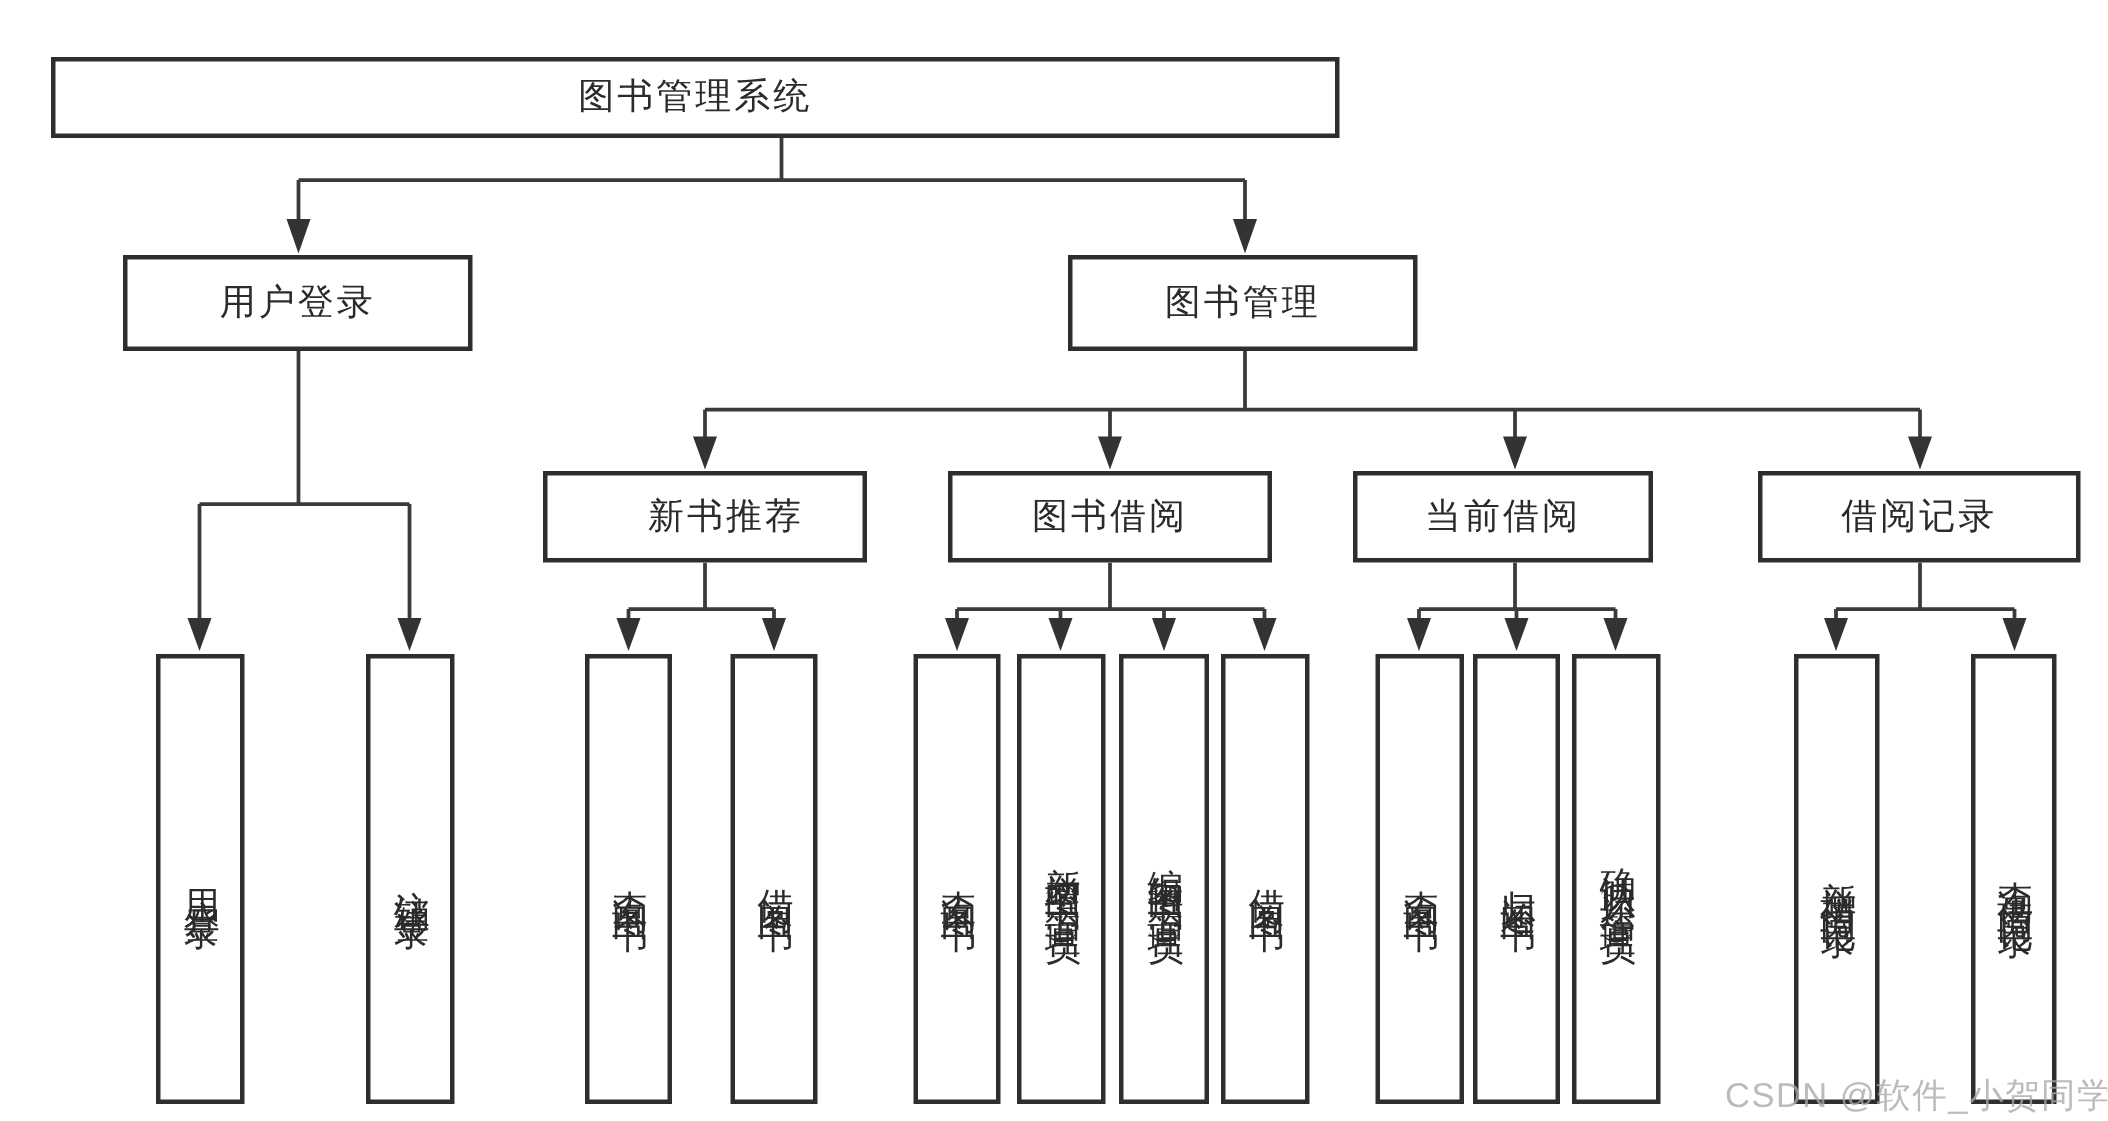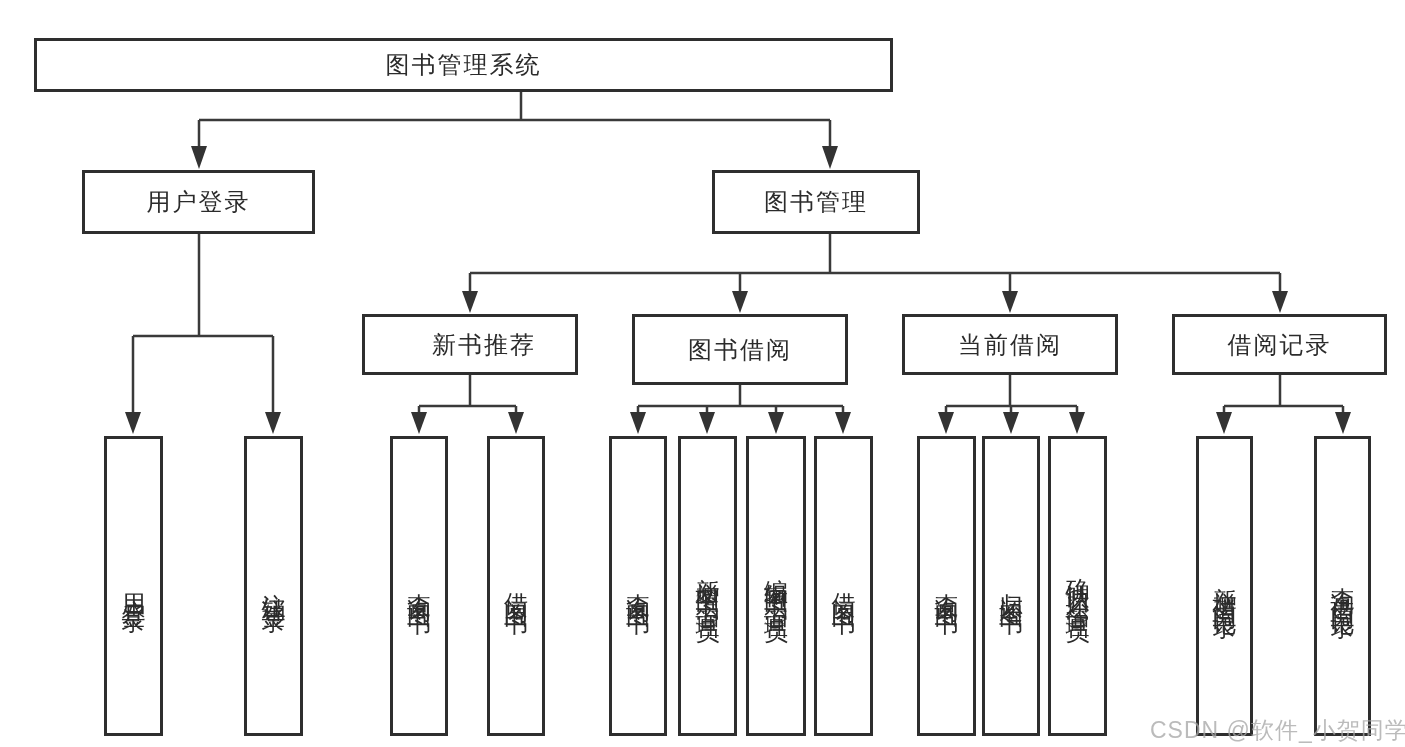--- a/index.html
+++ b/index.html
@@ -82,31 +82,31 @@
     </g>
   </svg>
 
   <div class="node" style="left:34px;top:14px;width:859px;height:54px;margin-top:24px;">
     <span class="hlabel">图书管理系统</span>
   </div>
 
   <div class="node" style="left:82px;top:170px;width:233px;height:64px;">
     <span class="hlabel">用户登录</span>
   </div>
-  <div class="node" style="left:712px;top:170px;width:208px;height:64px;">
+  <div class="node" style="left:712px;top:170px;width:233px;height:64px;">
     <span class="hlabel">图书管理</span>
   </div>
 
   <div class="node" style="left:362px;top:314px;width:216px;height:61px;padding-left:28px;">
     <span class="hlabel">新书推荐</span>
   </div>
-  <div class="node" style="left:632px;top:314px;width:216px;height:71px;">
+  <div class="node" style="left:632px;top:314px;width:216px;height:61px;">
     <span class="hlabel">图书借阅</span>
   </div>
-  <div class="node" style="left:902px;top:314px;width:216px;height:61px;text-align:center;">
+  <div class="node" style="left:902px;top:314px;width:200px;height:61px;text-align:center;">
     <span class="hlabel">当前借阅</span>
   </div>
   <div class="node" style="left:1172px;top:314px;width:215px;height:61px;justify-content:center;">
     <span class="hlabel">借阅记录</span>
   </div>
 
   <div class="node" style="left:104px;top:436px;width:59px;height:300px;">
     <span class="vlabel">用户登录</span>
   </div>
   <div class="node" style="left:244px;top:436px;width:59px;height:300px;">

